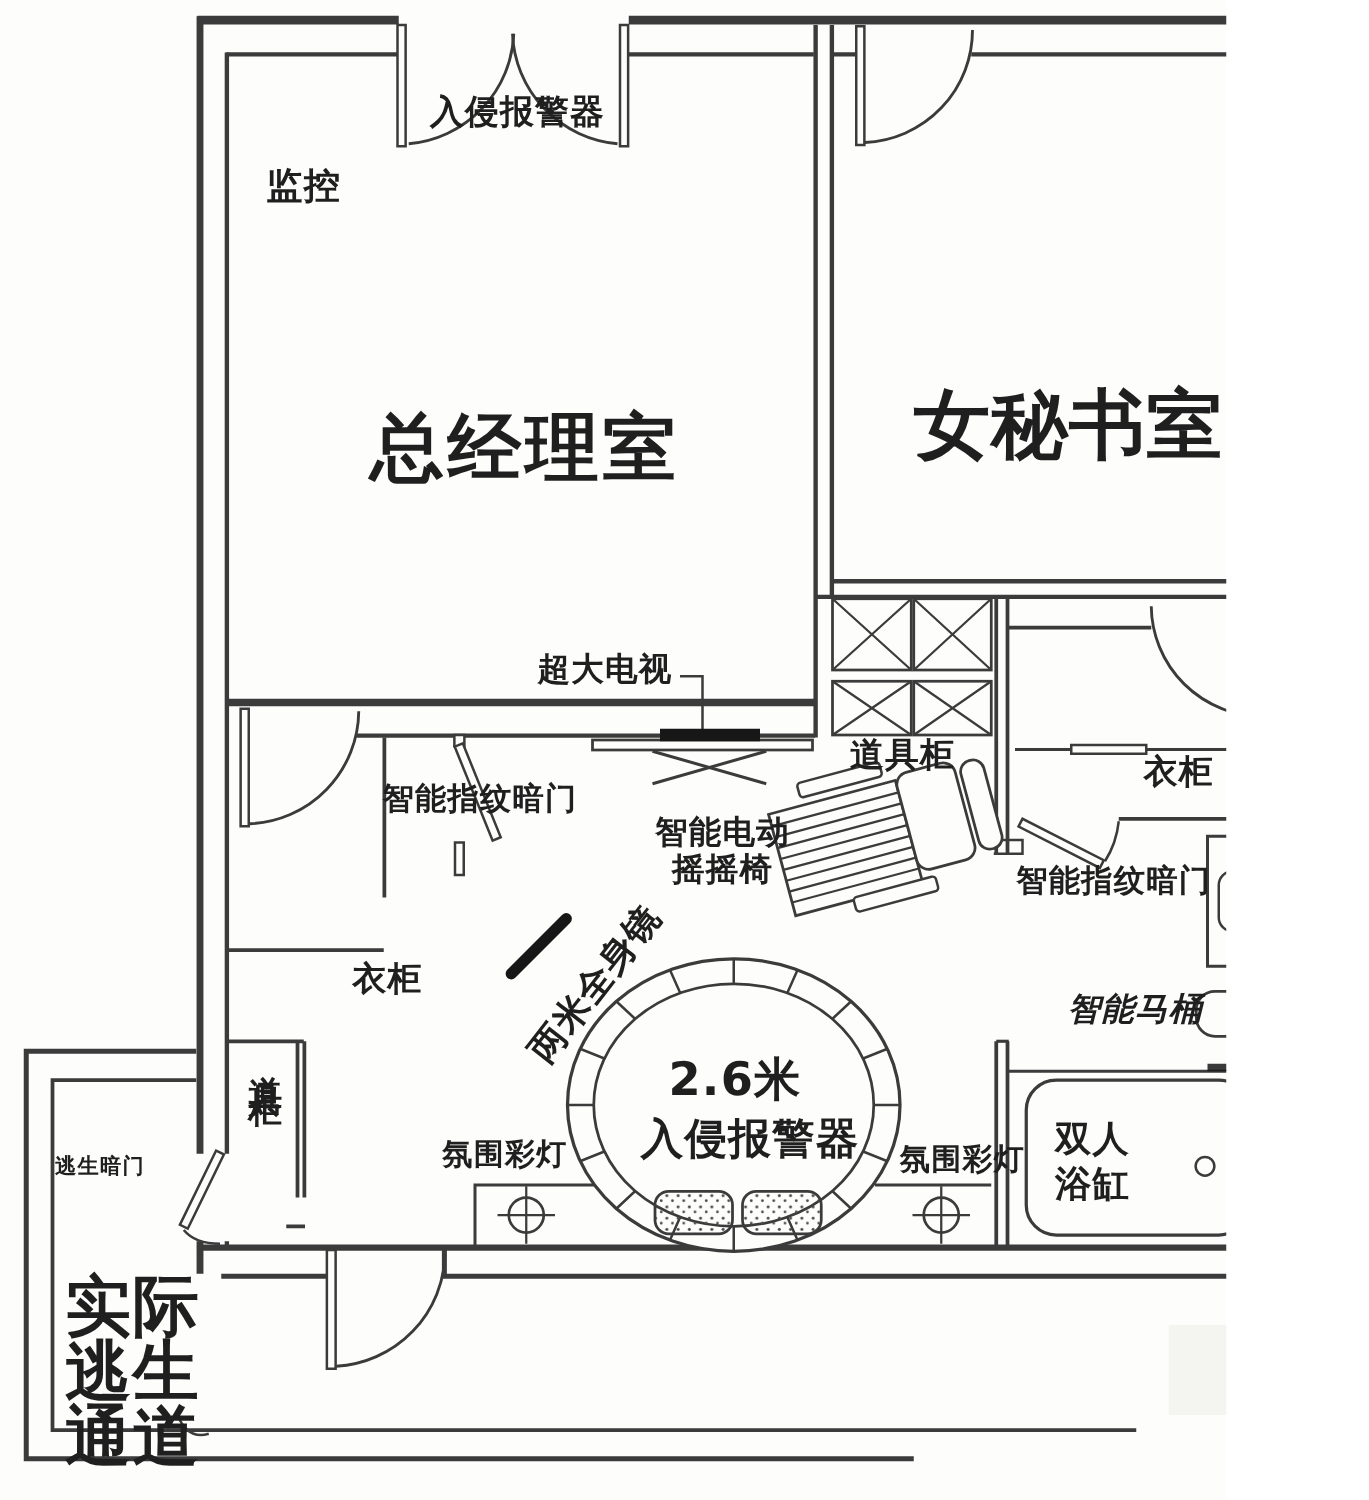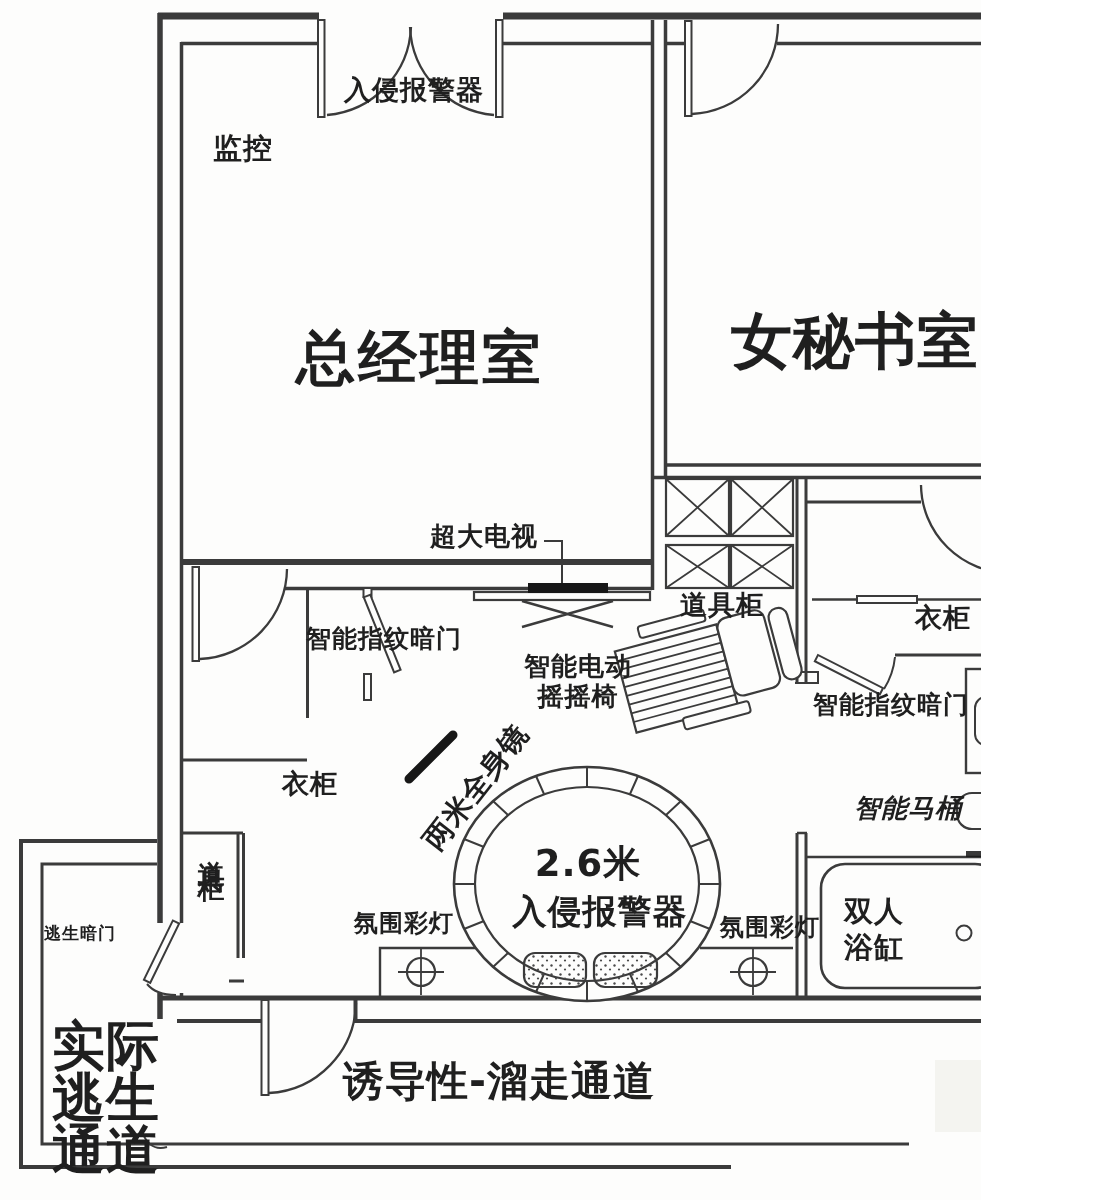--- a/index.html
+++ b/index.html
@@ -217,19 +217,18 @@
 
   <div class="lbl" style="left:354px;top:910px;font-size:24px;">氛围彩灯</div>
   <div class="lbl" style="left:720px;top:914px;font-size:24px;">氛围彩灯</div>
 
   <div class="lbl vert" style="left:196px;top:839px;height:110px;font-size:27px;">道具柜</div>
 
   <div class="lbl" style="left:44px;top:924px;font-size:17px;">逃生暗门</div>
   <div class="lbl title" style="left:52px;top:1020px;font-size:53px;line-height:52px;">实际
 逃生
 通道</div>
-  <div class="lbl title" style="left:343px;top:1058px;font-size:41px;">诱导性-溜走通道</div>
 
   <div class="lbl" style="left:854px;top:794px;font-size:26px;font-style:italic;">智能马桶</div>
   <div class="lbl" style="left:844px;top:893px;font-size:29px;line-height:36px;">双人
 浴缸</div>
 
 </div>
 
 </body></html>

